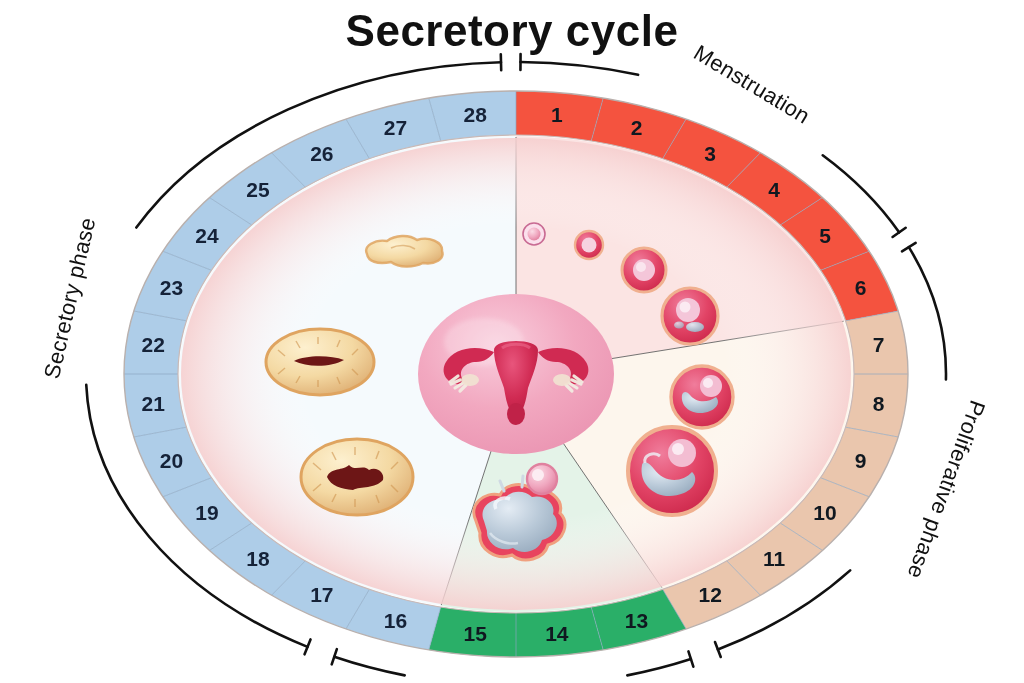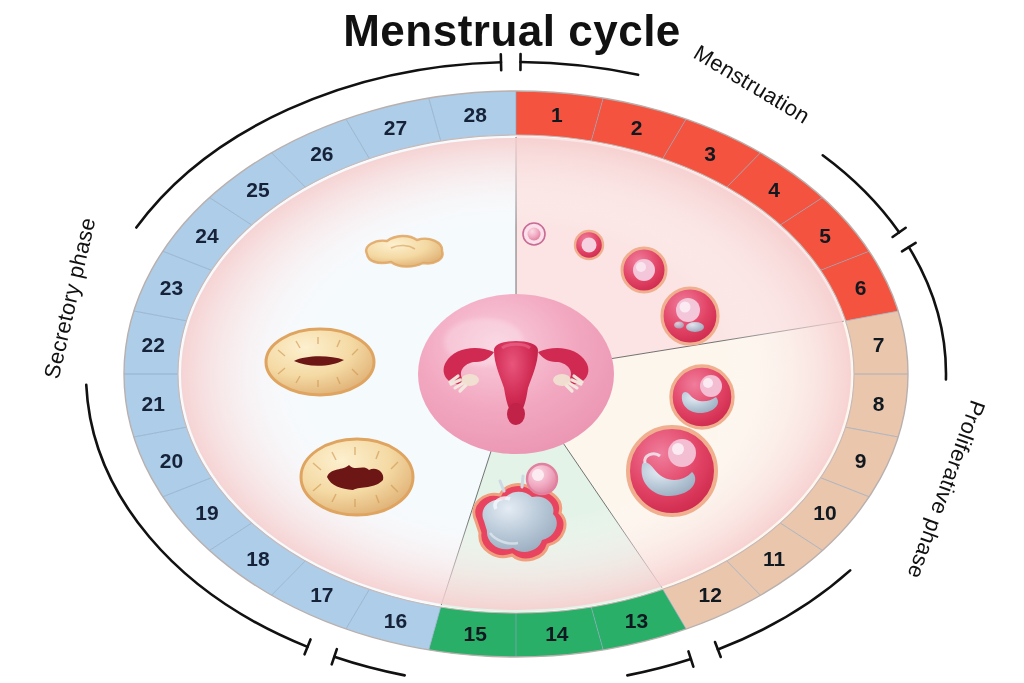--- a/index.html
+++ b/index.html
@@ -33,21 +33,21 @@
   .arcline{fill:none;stroke:#111111;stroke-width:2.6;stroke-linecap:round;}
   .tick{stroke:#111111;stroke-width:2.6;stroke-linecap:round;}
   .segdiv{stroke:#8aa6c0;stroke-width:0.9;fill:none;opacity:.75;}
   .sectordiv{stroke:#5a5a5a;stroke-width:1.0;fill:none;opacity:.85;}
 </style>
 </head>
 <body>
 
 <div id="stage">
 
-  <div id="title">Menstrual cycle</div>
+  <div id="title">Secretory cycle</div>
 
   <svg id="wheel" width="1024" height="683" viewBox="0 0 1024 683">
 
     <defs>
       <radialGradient id="gCenter" cx="40%" cy="32%" r="72%">
         <stop offset="0%" stop-color="#f9cedd"></stop>
         <stop offset="55%" stop-color="#f2a8c0"></stop>
         <stop offset="100%" stop-color="#eb96b3"></stop>
       </radialGradient>
       <radialGradient id="gUterus" cx="42%" cy="30%" r="75%">

